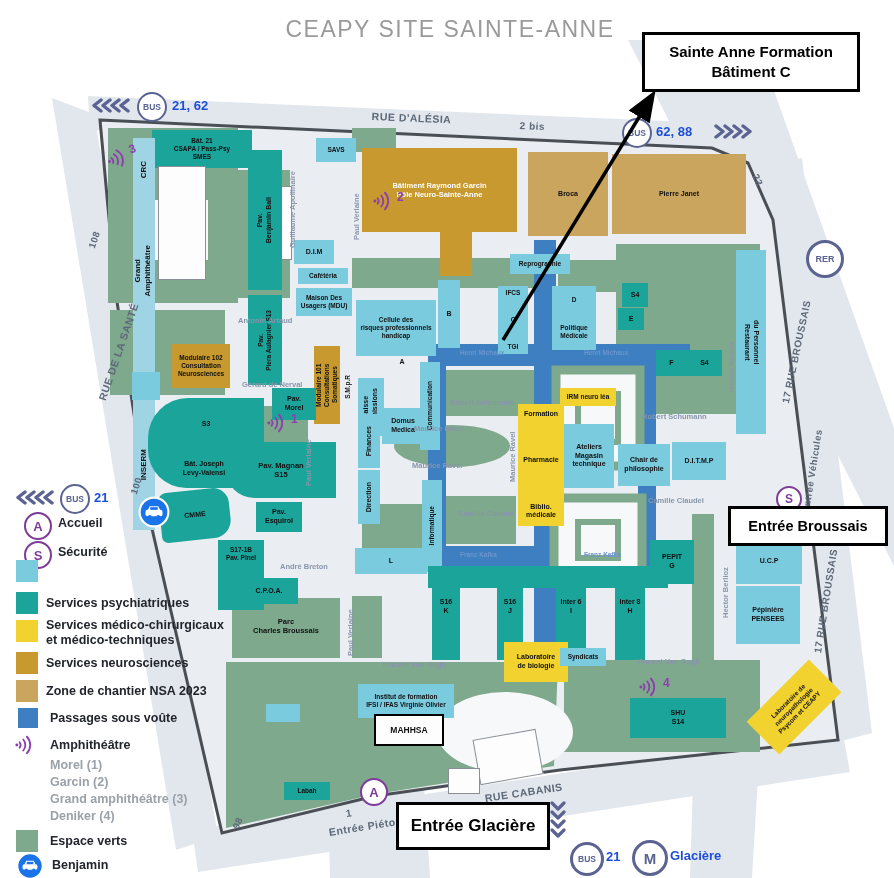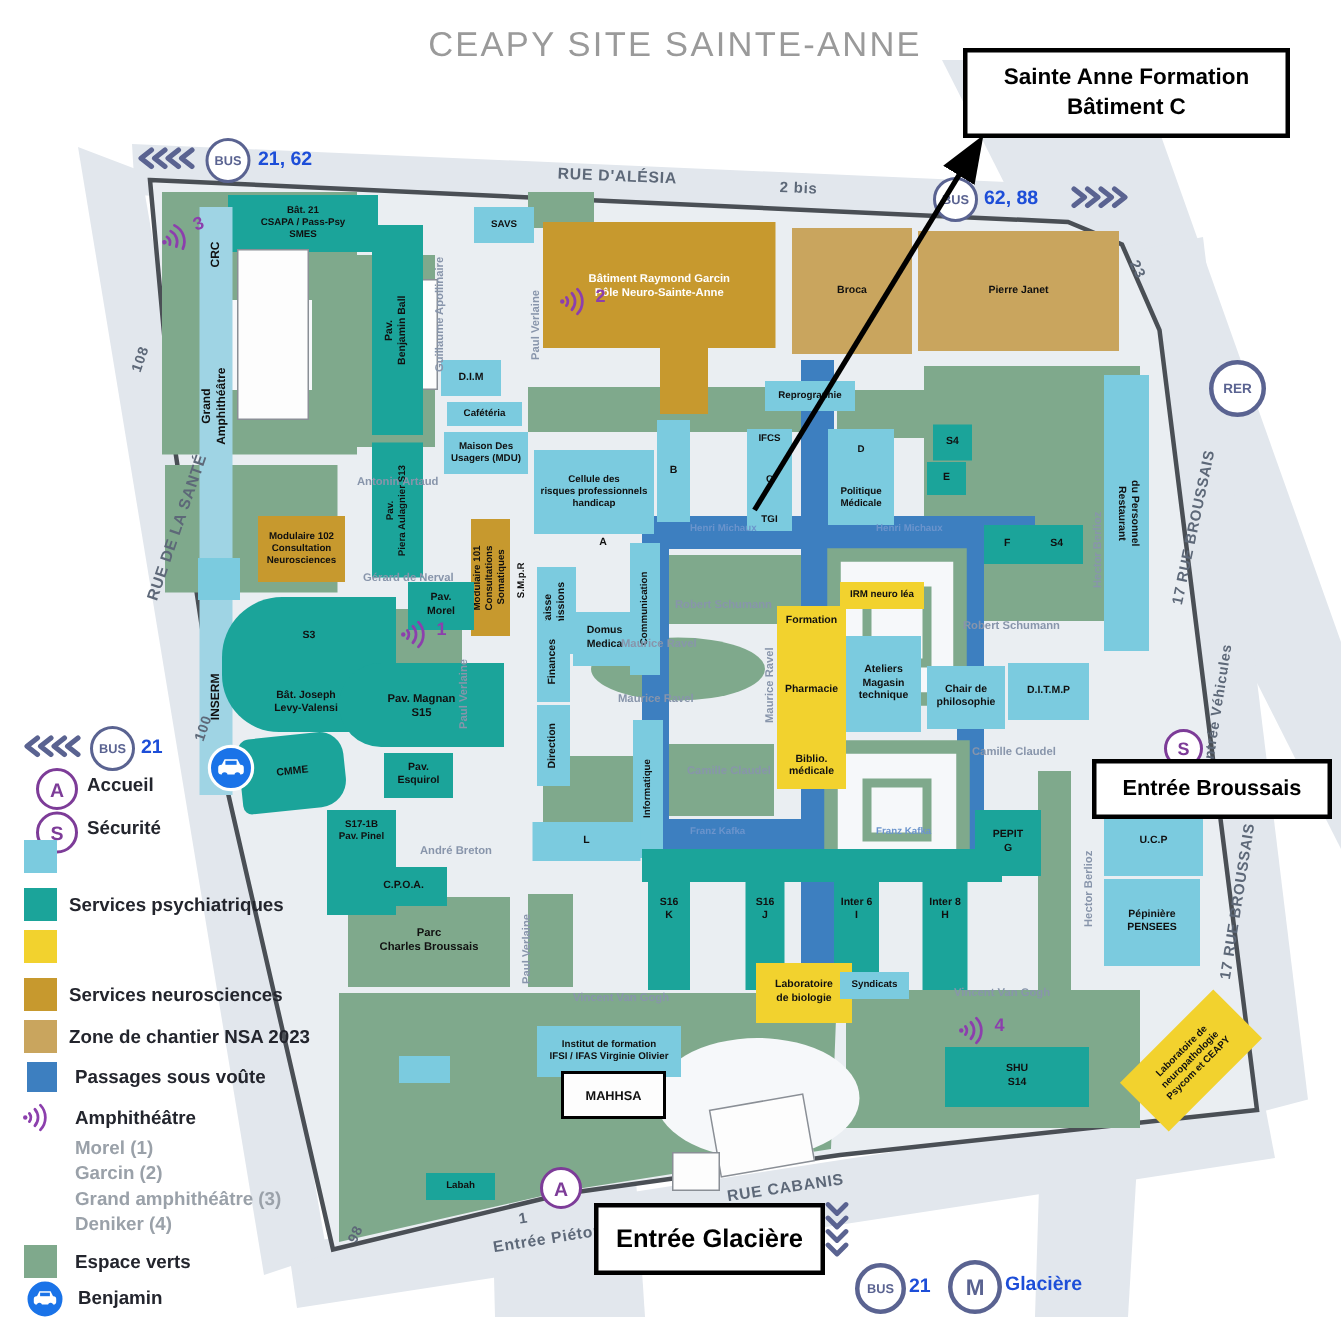--- a/index.html
+++ b/index.html
@@ -381,20 +381,22 @@
 
   <div class="circ purp" style="left:24px;top:512px;width:24px;height:24px;font-size:13px">A</div>
   <div class="legend-label" style="left:58px;top:516px">Accueil</div>
   <div class="circ purp" style="left:24px;top:541px;width:24px;height:24px;font-size:13px">S</div>
   <div class="legend-label" style="left:58px;top:545px">Sécurité</div>
 
   <div class="sq" style="left:16px;top:560px;background:#7bcbdf"></div>
   <div class="sq" style="left:16px;top:592px;background:#1ba49a"></div>
   <div class="legend-label" style="left:46px;top:596px">Services psychiatriques</div>
   <div class="sq" style="left:16px;top:620px;background:#f2d22e"></div>
+  <div class="legend-label" style="left:46px;top:618px">Services médico-chirurgicaux
+et médico-techniques</div>
   <div class="sq" style="left:16px;top:652px;background:#c7992e"></div>
   <div class="legend-label" style="left:46px;top:656px">Services neurosciences</div>
   <div class="sq" style="left:16px;top:680px;background:#c9a55e"></div>
   <div class="legend-label" style="left:46px;top:684px">Zone de chantier NSA 2023</div>
   <div class="sq" style="left:18px;top:708px;width:20px;height:20px;background:#3d7fc0"></div>
   <div class="legend-label" style="left:50px;top:711px">Passages sous voûte</div>
 
   <div class="amphi" style="left:14px;top:734px">
     <svg width="24" height="22" viewBox="0 0 26 24">
         <g fill="none" stroke="#8c3fad" stroke-width="2" stroke-linecap="round">

